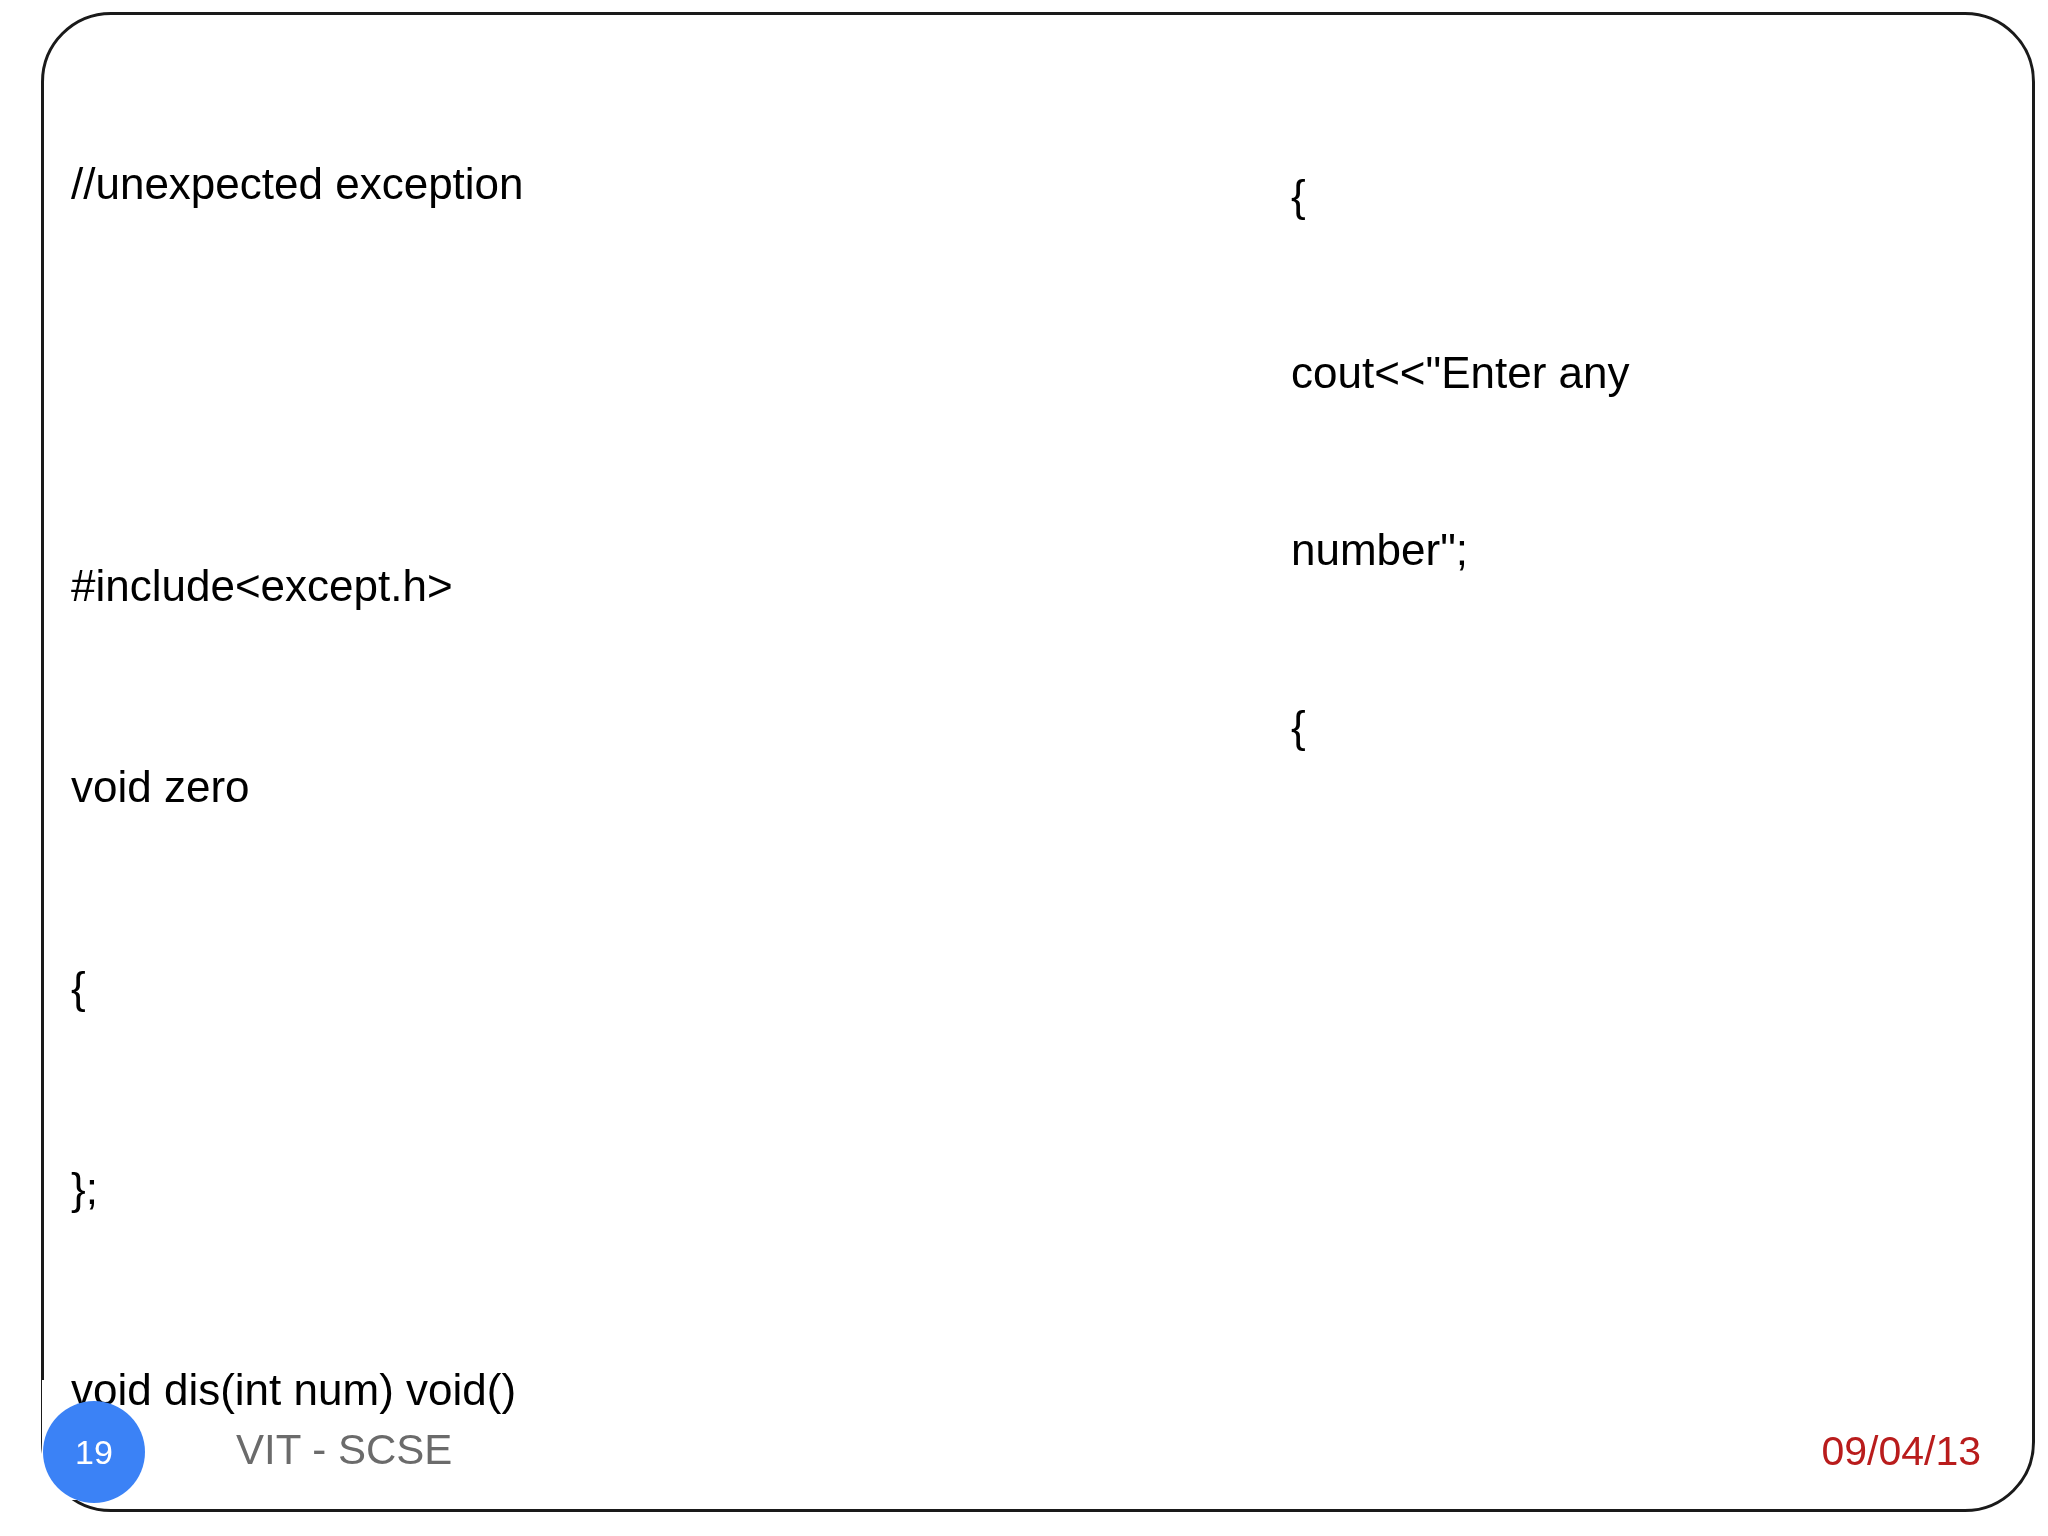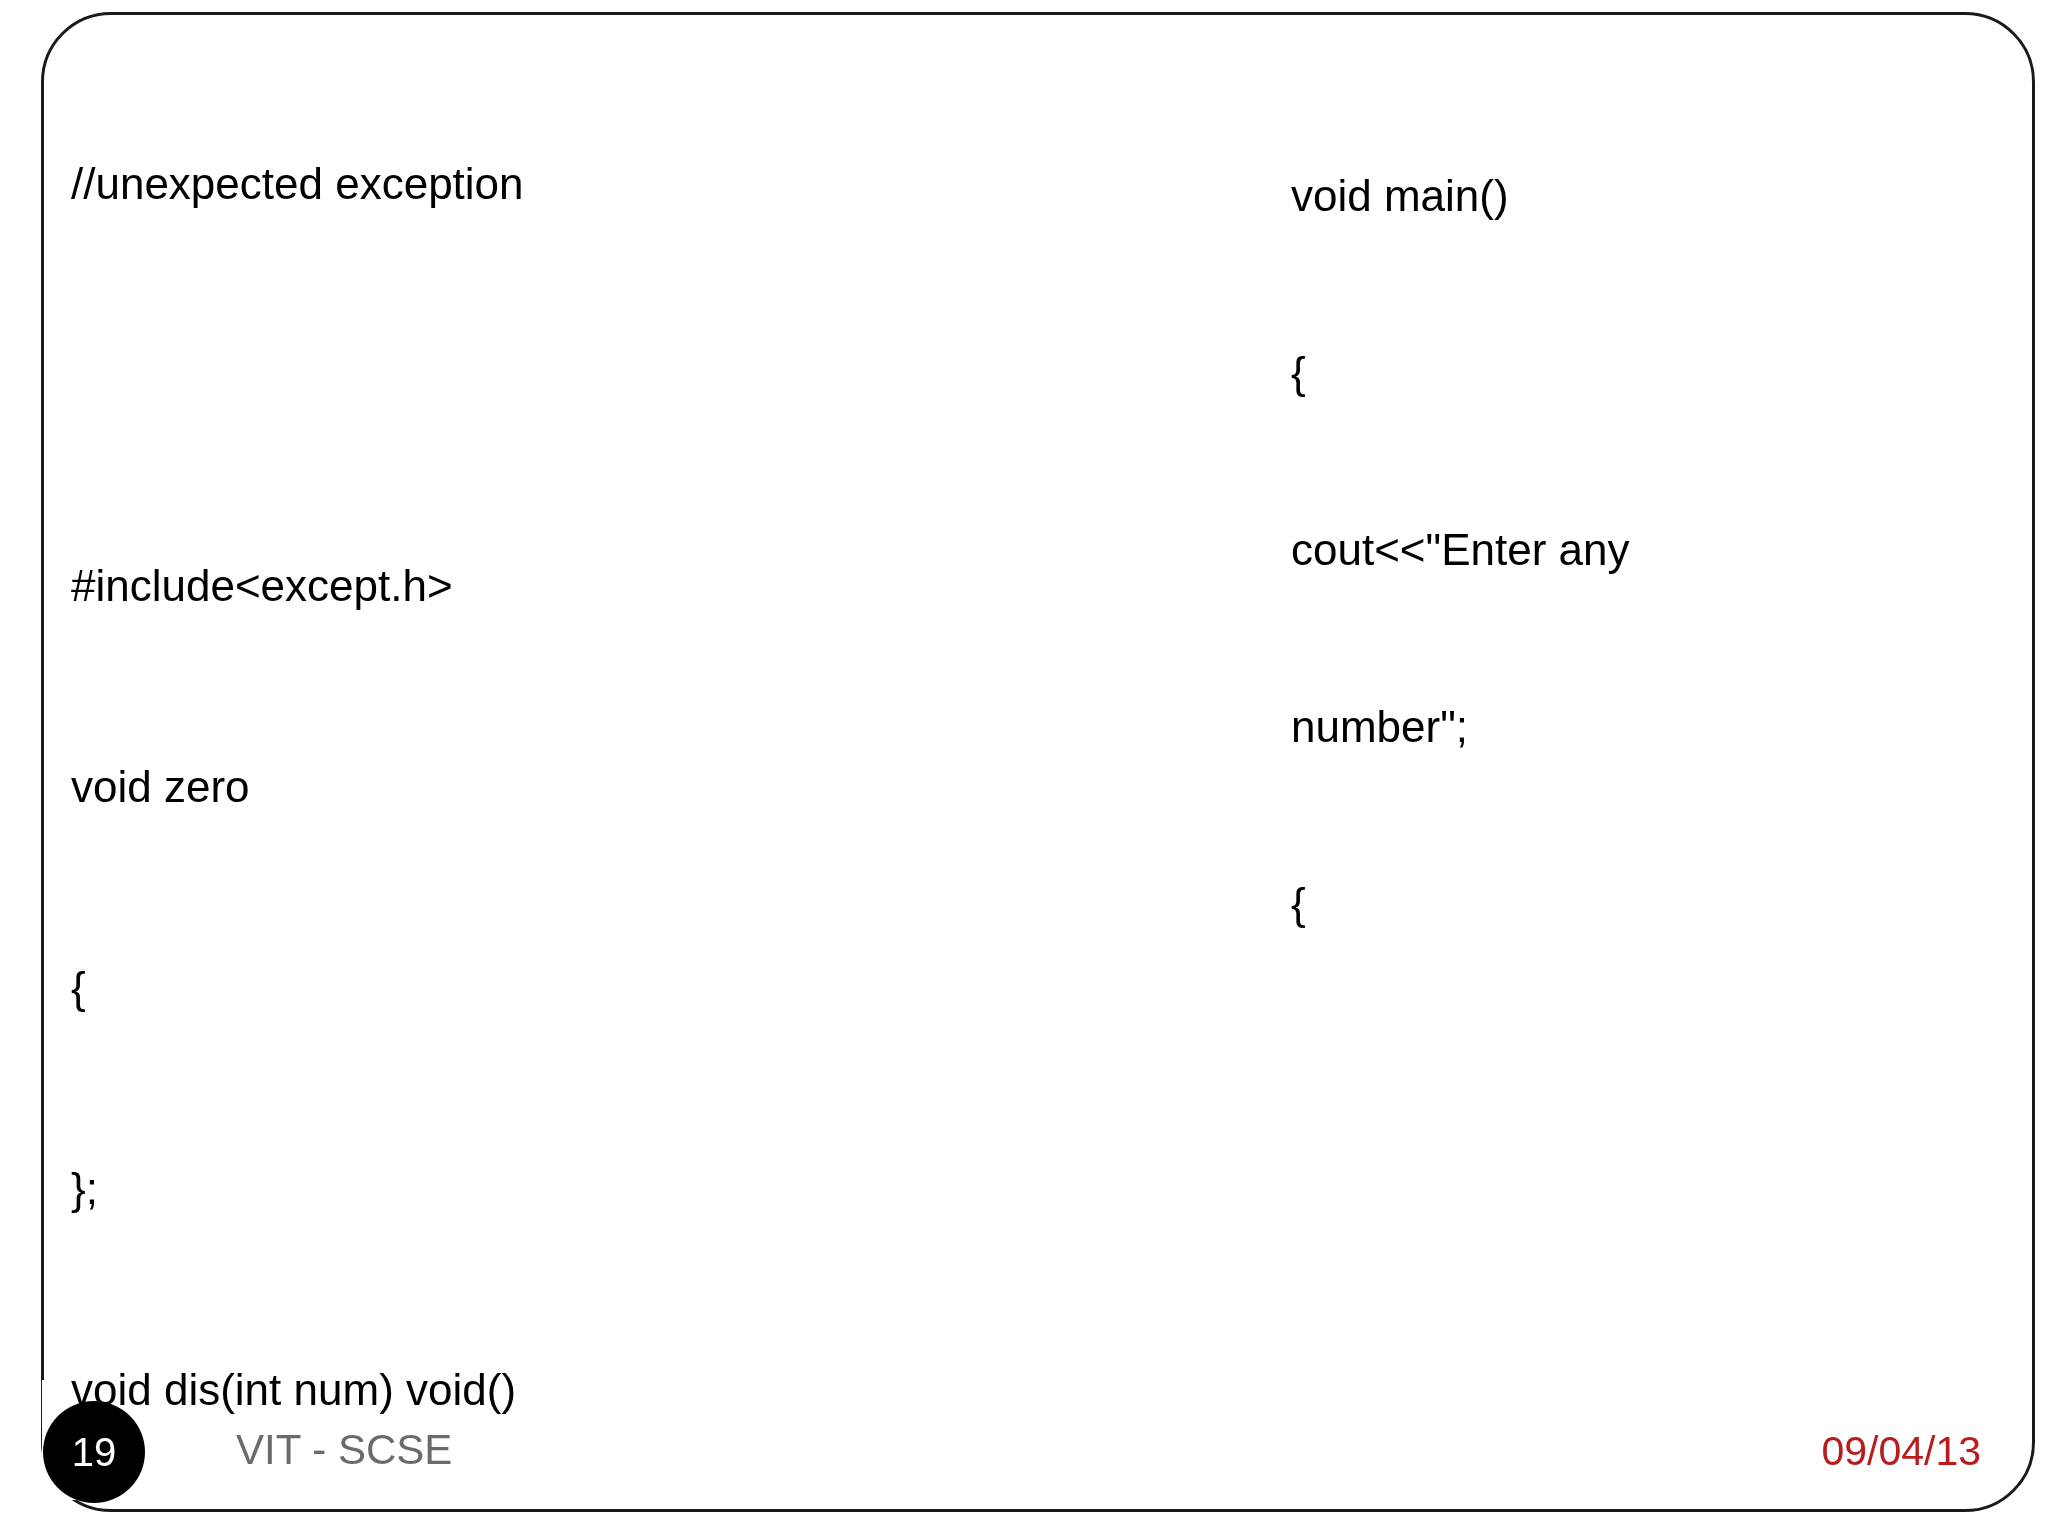--- a/index.html
+++ b/index.html
@@ -91,23 +91,23 @@
     width: 2048px;
     height: 136px;
   }
   .page-badge {
     position: absolute;
     left: 35px;
     top: 1px;
     width: 102px;
     height: 102px;
     border-radius: 50%;
-    background: #000000;
+    background: #3b82f6;
     color: #ffffff;
-    font-size: 40px;
+    font-size: 34px;
     display: flex;
     align-items: center;
     justify-content: center;
     font-family: "Liberation Sans", sans-serif;
   }
   .footer-org {
     position: absolute;
     left: 228px;
     top: 26px;
     color: #6b6b6b;
@@ -146,21 +146,20 @@
       
       
       
       
       
       
       
     </div>
 
     <div class="col col-right">
-      <span class="code-line">void main()</span>
       <span class="code-line">{</span>
       <span class="code-line">cout&lt;&lt;"Enter any</span>
       <span class="code-line">number";</span>
       <span class="code-line">{</span>
       
       
       
       
       
       

